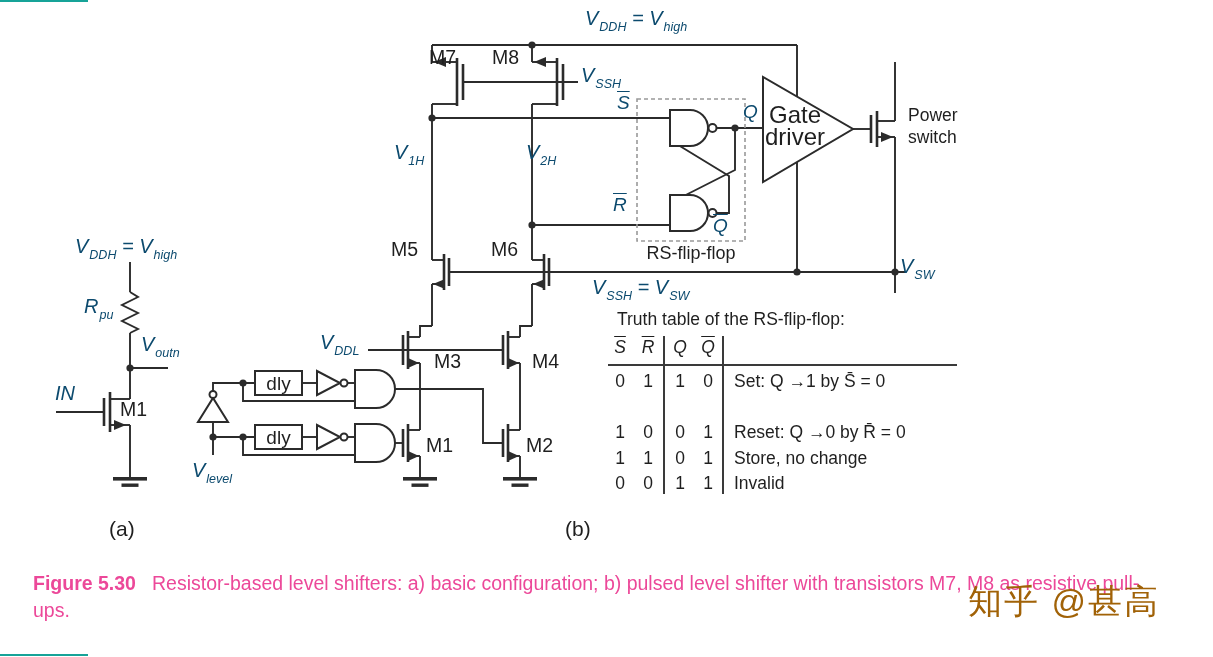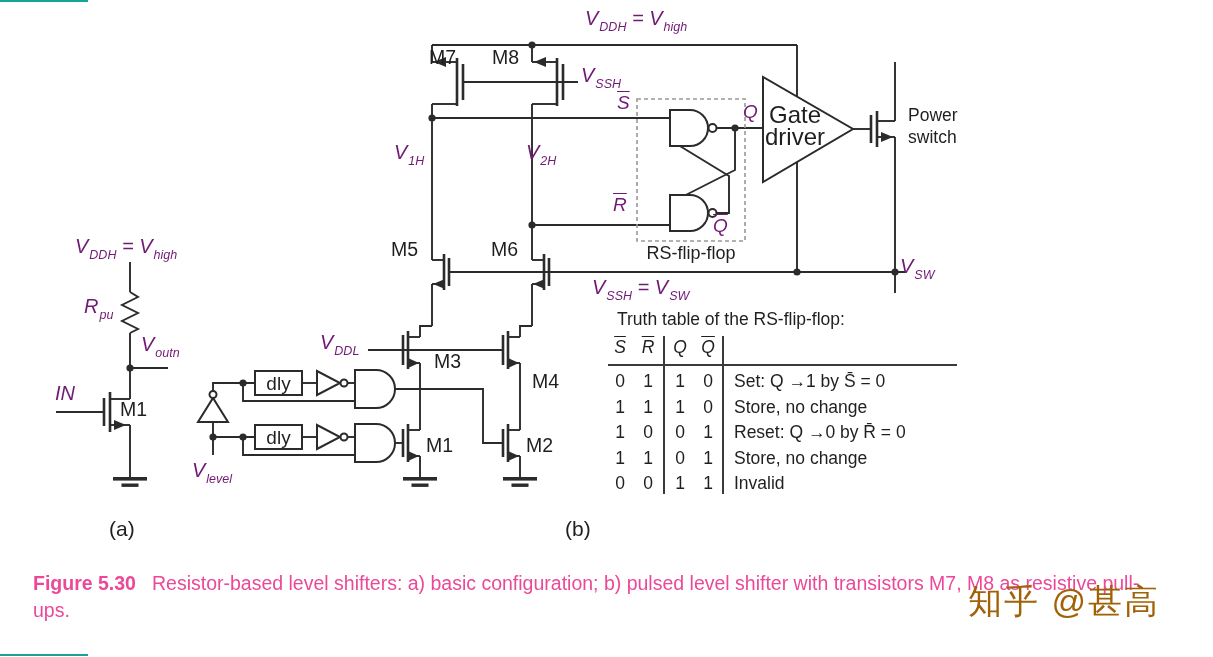--- a/index.html
+++ b/index.html
@@ -1,20 +1,20 @@
 <!DOCTYPE html>
 <html><head>
 <meta charset="utf-8">
 <style>
   html,body{margin:0;padding:0;background:#ffffff;}
   #page{position:relative;width:1213px;height:657px;background:#ffffff;overflow:hidden;
         font-family:"Liberation Sans",sans-serif;color:#1f1f1f;}
   svg{position:absolute;left:0;top:0;}
   .lbl{position:absolute;line-height:1;white-space:pre;font-size:19.5px;color:#1f1f1f;}
-  .vlbl{position:absolute;line-height:1;white-space:pre;font-size:20px;font-style:italic;color:#701a75;}
+  .vlbl{position:absolute;line-height:1;white-space:pre;font-size:20px;font-style:italic;color:#0c4a6e;}
   .vlbl .sub{font-size:12.5px;position:relative;top:6px;margin-left:1px;}
   .ov{text-decoration:overline;}
   .i{font-style:italic;}
   .ctr{text-align:center;}
   
   #tt{position:absolute;left:606px;top:336px;width:360px;height:160px;font-size:17.5px;}
   .tt-row{position:absolute;left:0;height:22px;line-height:22px;white-space:pre;}
   .tt-c{display:inline-block;width:28px;text-align:center;}
   .tt-sp1{display:inline-block;width:4px;}
   .tt-act{display:inline-block;margin-left:12px;}
@@ -234,36 +234,35 @@
   <span class="vlbl ov" style="left:713px;top:216px;font-size:19px;">Q</span>
   <span class="lbl ctr" style="left:637px;top:244px;width:108px;font-size:18px;">RS-flip-flop</span>
   <span class="lbl" style="left:391px;top:240px;">M5</span>
   <span class="lbl" style="left:491px;top:240px;">M6</span>
   <span class="vlbl" style="left:592px;top:277px;"><span>V</span><span class="sub">SSH</span><span> = </span><span>V</span><span class="sub">SW</span></span>
   <span class="vlbl" style="left:900px;top:256px;"><span>V</span><span class="sub">SW</span></span>
   <span class="lbl ctr" style="left:765px;top:104px;width:60px;font-size:24px;line-height:22px;"><span>Gate</span><br><span>driver</span></span>
   <span class="lbl" style="left:908px;top:104px;font-size:17.5px;line-height:22px;"><span>Power</span><br><span>switch</span></span>
   <span class="vlbl" style="left:320px;top:332px;"><span>V</span><span class="sub">DDL</span></span>
   <span class="lbl" style="left:434px;top:352px;">M3</span>
-  <span class="lbl" style="left:532px;top:372px;">M4</span>
+  <span class="lbl" style="left:532px;top:352px;">M4</span>
   <span class="lbl" style="left:426px;top:436px;">M1</span>
   <span class="lbl" style="left:526px;top:436px;">M2</span>
   <span class="lbl ctr" style="left:255px;top:374px;width:47px;font-size:19px;">dly</span>
   <span class="lbl ctr" style="left:255px;top:428px;width:47px;font-size:19px;">dly</span>
   <span class="vlbl" style="left:192px;top:460px;"><span>V</span><span class="sub">level</span></span>
   <span class="lbl" style="left:565px;top:518px;font-size:21px;">(b)</span>
 
   <span class="lbl" style="left:617px;top:311px;font-size:17.5px;">Truth table of the RS-flip-flop:</span>
   <div id="tt">
     <div class="tt-row" style="top:0;"><span class="tt-c i ov">S</span><span class="tt-c i ov">R</span><span class="tt-sp1"></span><span class="tt-c i">Q</span><span class="tt-c i ov">Q</span></div>
     <div class="tt-rule"></div>
     <div class="tt-bar" style="left:57px;"></div>
     <div class="tt-bar" style="left:116px;"></div>
     <div class="tt-row" style="top:34px;"><span class="tt-c">0</span><span class="tt-c">1</span><span class="tt-sp1"></span><span class="tt-c">1</span><span class="tt-c">0</span><span class="tt-act">Set: Q →1 by S̄ = 0</span></div>
-    <div class="tt-row" style="top:59.5px;"><span class="tt-c">1</span><span class="tt-c">1</span><span class="tt-sp1"></span><span class="tt-c">1</span><span class="tt-c">0</span><span class="tt-act">Store, no change</span></div>
     <div class="tt-row" style="top:85px;"><span class="tt-c">1</span><span class="tt-c">0</span><span class="tt-sp1"></span><span class="tt-c">0</span><span class="tt-c">1</span><span class="tt-act">Reset: Q →0 by R̄ = 0</span></div>
     <div class="tt-row" style="top:110.5px;"><span class="tt-c">1</span><span class="tt-c">1</span><span class="tt-sp1"></span><span class="tt-c">0</span><span class="tt-c">1</span><span class="tt-act">Store, no change</span></div>
     <div class="tt-row" style="top:136px;"><span class="tt-c">0</span><span class="tt-c">0</span><span class="tt-sp1"></span><span class="tt-c">1</span><span class="tt-c">1</span><span class="tt-act">Invalid</span></div>
   </div>
 
   <div id="caption"><strong>Figure 5.30</strong><span>Resistor-based level shifters: a) basic configuration; b) pulsed level shifter with transistors M7, M8 as resistive pull-ups.</span></div>
   <div id="watermark">知乎 @甚高</div>
 </div>
 
 </body></html>

